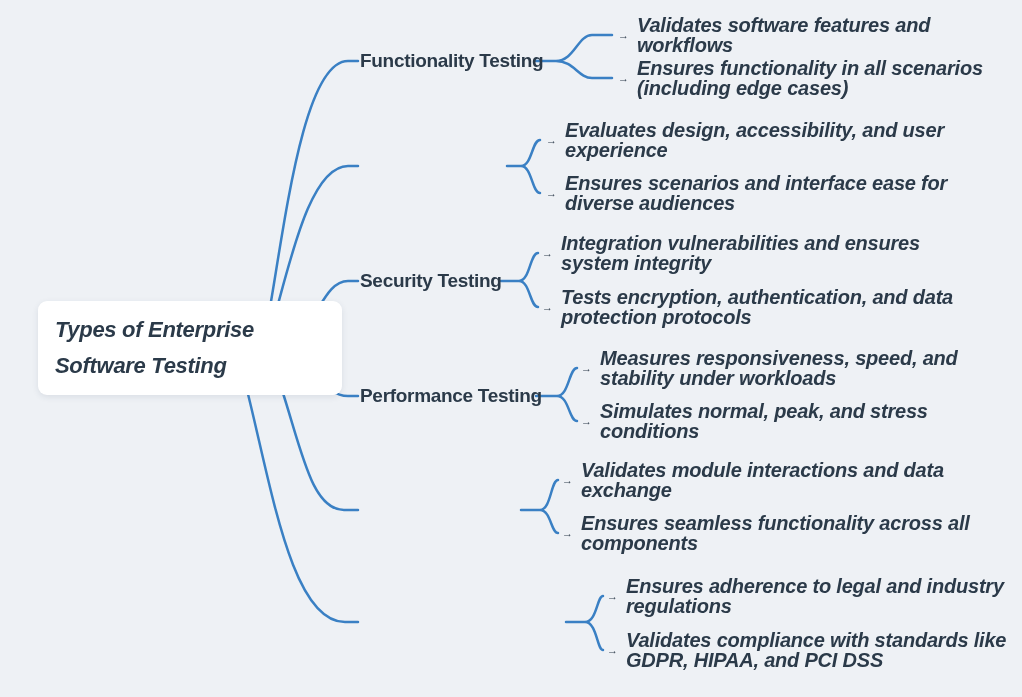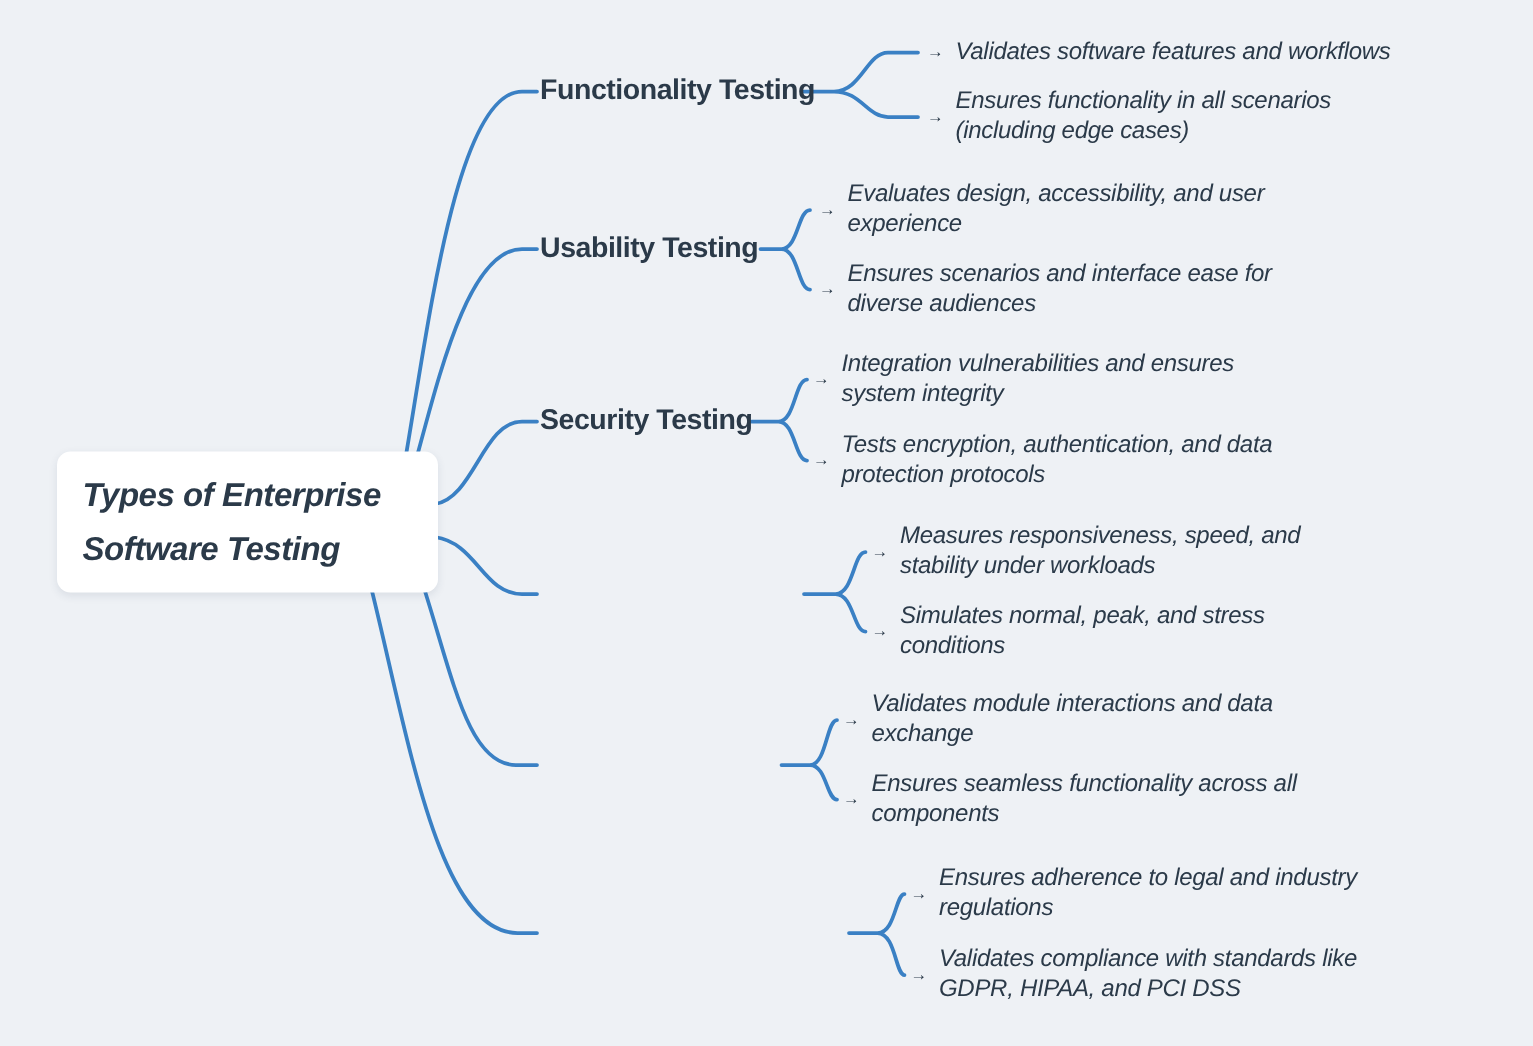--- a/index.html
+++ b/index.html
@@ -20,21 +20,21 @@
   .links path{
     stroke:var(--line);
     stroke-width:2.5;
     fill:none;
     stroke-linecap:round;
     stroke-linejoin:round;
   }
   .center-node{
     position:absolute;
     left:38px;top:301px;
-    width:254px;height:94px;
+    width:304px;height:94px;
     box-sizing:border-box;
     background:var(--node-bg);
     border-radius:9px;
     box-shadow:0 2px 6px rgba(40,60,90,0.10);
     display:flex;align-items:center;
     padding:0 17px;
     z-index:2;
   }
   .center-title{
     font-size:22px;font-weight:bold;font-style:italic;
@@ -59,21 +59,21 @@
     transform:translateY(-50%);
     display:flex;align-items:center;gap:8px;
     z-index:2;
   }
   .arrow{
     font-size:11px;font-weight:bold;
     color:var(--text);
     flex:0 0 auto;
   }
   .leaf-text{
-    font-size:16px;font-weight:normal;font-style:italic;
+    font-size:20px;font-weight:bold;font-style:italic;
     line-height:20px;
     letter-spacing:-0.2px;
     color:var(--text);
     white-space:pre-line;
   }
 </style>
 </head>
 <body>
 
 <div class="canvas">
@@ -104,21 +104,20 @@
   <div class="leaf" style="left:618px;top:35px">
     <span class="arrow">→</span>
     <span class="leaf-text">Validates software features and workflows</span>
   </div>
   <div class="leaf" style="left:618px;top:78px">
     <span class="arrow">→</span>
     <span class="leaf-text">Ensures functionality in all scenarios
 (including edge cases)</span>
   </div>
 
-  <div class="branch-label" style="top:166px">Usability Testing</div>
   <div class="leaf" style="left:546px;top:140px">
     <span class="arrow">→</span>
     <span class="leaf-text">Evaluates design, accessibility, and user
 experience</span>
   </div>
   <div class="leaf" style="left:546px;top:193px">
     <span class="arrow">→</span>
     <span class="leaf-text">Ensures scenarios and interface ease for
 diverse audiences</span>
   </div>
@@ -128,20 +127,21 @@
     <span class="arrow">→</span>
     <span class="leaf-text">Integration vulnerabilities and ensures
 system integrity</span>
   </div>
   <div class="leaf" style="left:542px;top:307px">
     <span class="arrow">→</span>
     <span class="leaf-text">Tests encryption, authentication, and data
 protection protocols</span>
   </div>
 
+  <div class="branch-label" style="top:396px">Performance Testing</div>
   <div class="leaf" style="left:581px;top:368px">
     <span class="arrow">→</span>
     <span class="leaf-text">Measures responsiveness, speed, and
 stability under workloads</span>
   </div>
   <div class="leaf" style="left:581px;top:421px">
     <span class="arrow">→</span>
     <span class="leaf-text">Simulates normal, peak, and stress
 conditions</span>
   </div>

